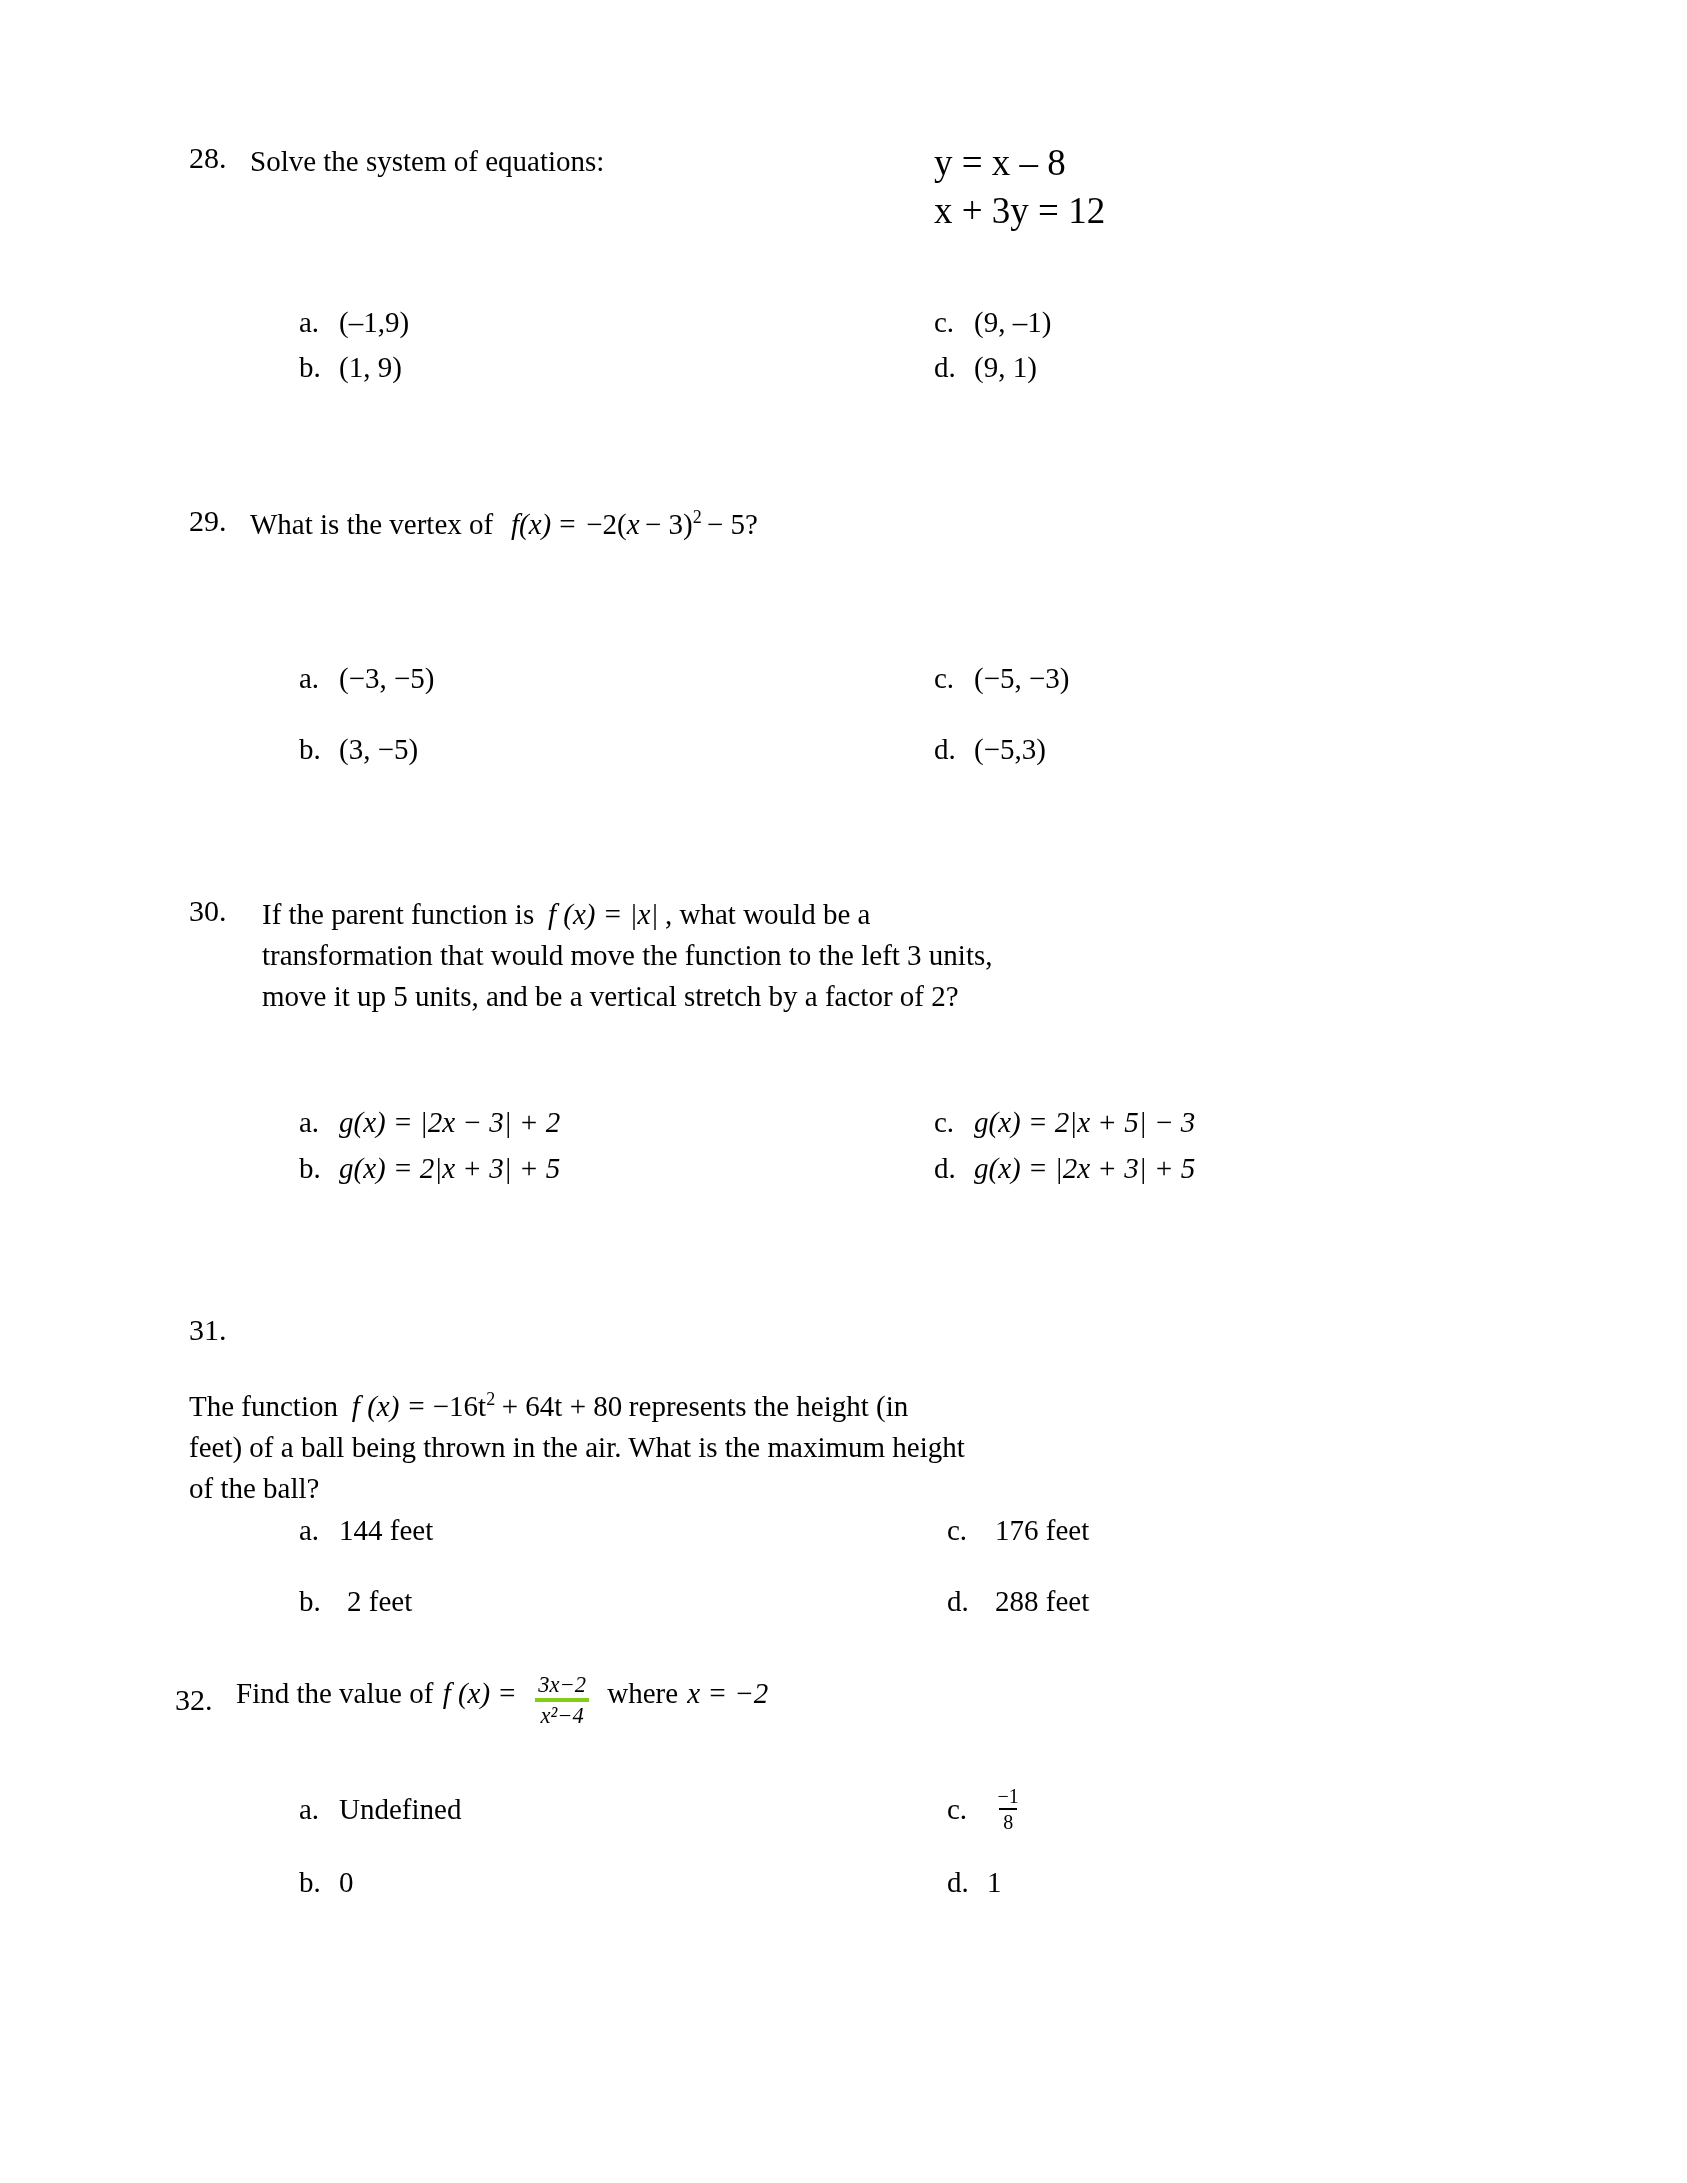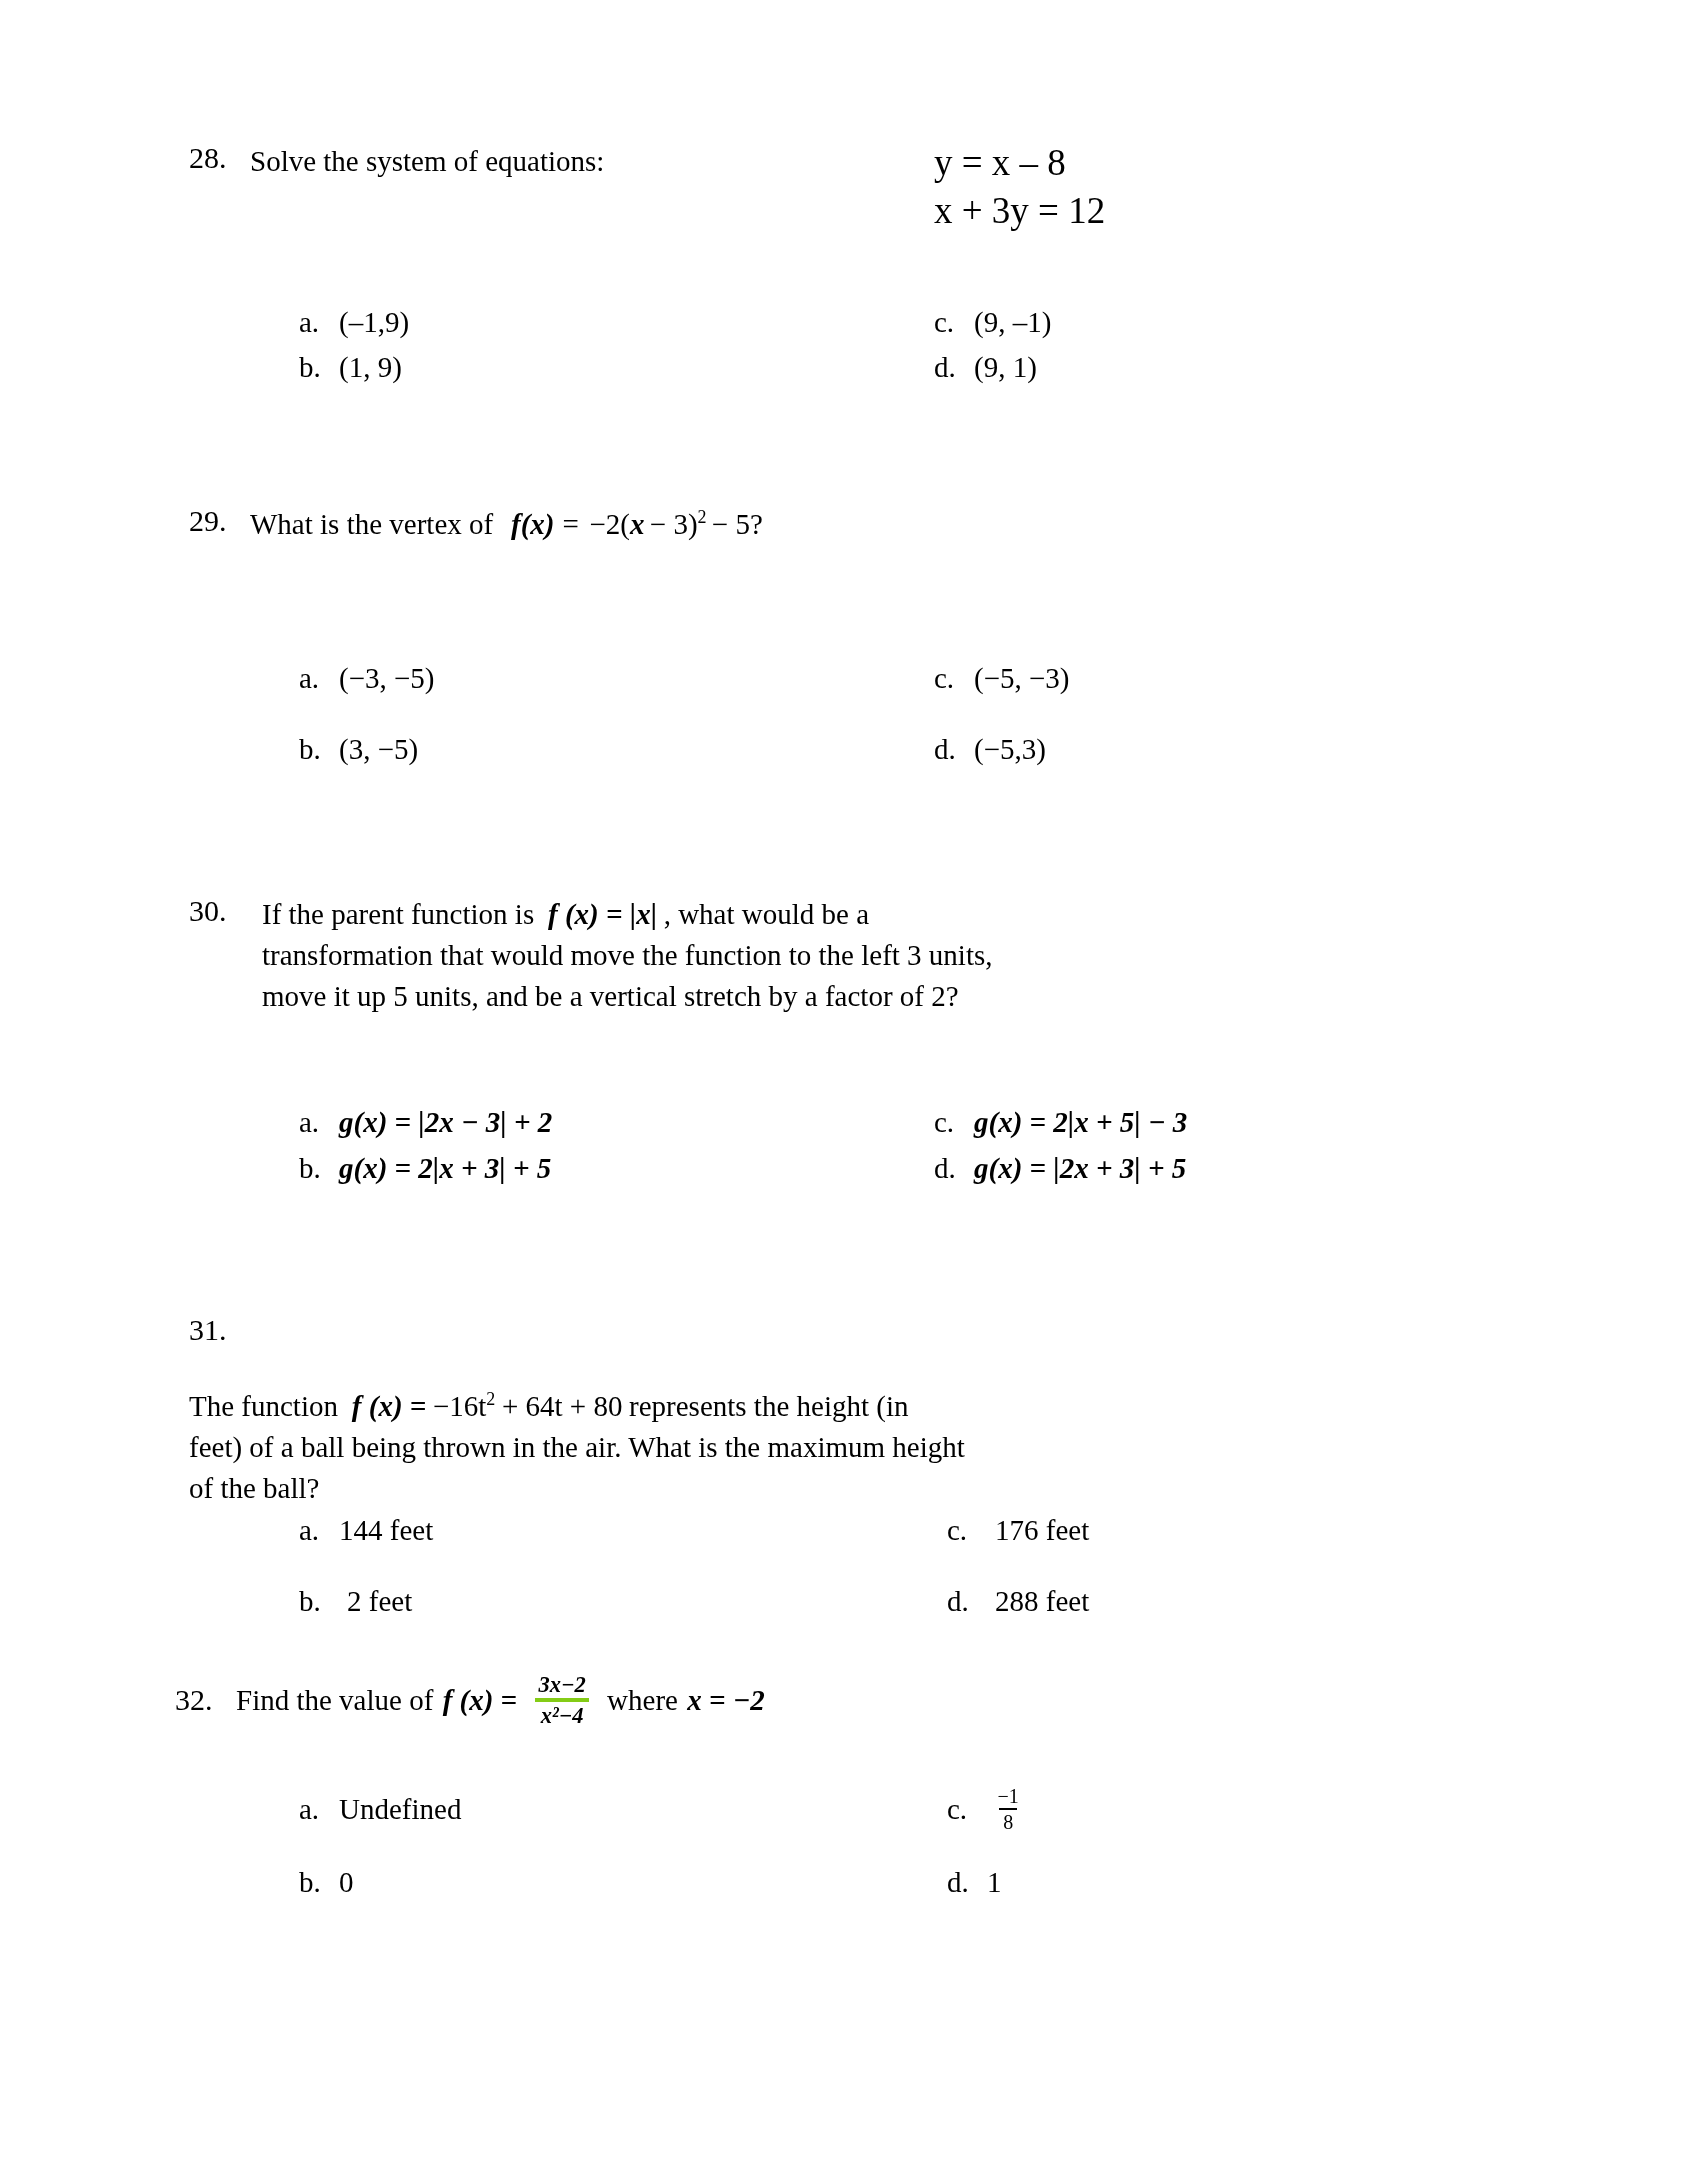--- a/index.html
+++ b/index.html
@@ -18,21 +18,20 @@
   .page {
     position: relative;
     width: 1364px;
     height: 2183px;
     background: #ffffff;
     overflow: hidden;
   }
   .mathi {
     font-style: italic;
     font-family: "Liberation Serif", "DejaVu Serif", serif;
-    font-weight: bold;
   }
   .mathn {
     font-family: "Liberation Serif", "DejaVu Serif", serif;
   }
   .sup {
     font-size: 0.62em;
     vertical-align: super;
     line-height: 0;
   }
   
@@ -224,21 +223,21 @@
       <span class="val" style="margin-left:12px">2 feet</span>
     </div>
     <div class="ch">
       <span class="lbl">d.</span>
       <span class="val" style="margin-left:12px">288 feet</span>
     </div>
   </div>
 
   <div class="qrow" style="left:175px; top:1673px; align-items:center;">
     <span class="num">32.</span>
-    <span class="stem" style="display:flex; align-items:center;">
+    <span class="stem" style="display:flex; align-items:flex-start;">
       <span>Find the value of</span>
       <span class="mathi" style="margin-left:9.3px">f (x) =</span>
       <span class="frac-lg" style="margin-left:16px; margin-right:16px;">
         <span class="numer mathi">3x−2</span>
         <span class="denom mathi">x²−4</span>
       </span>
       <span>where</span>
       <span class="mathi" style="margin-left:9.3px">x = −2</span>
     </span>
   </div>

